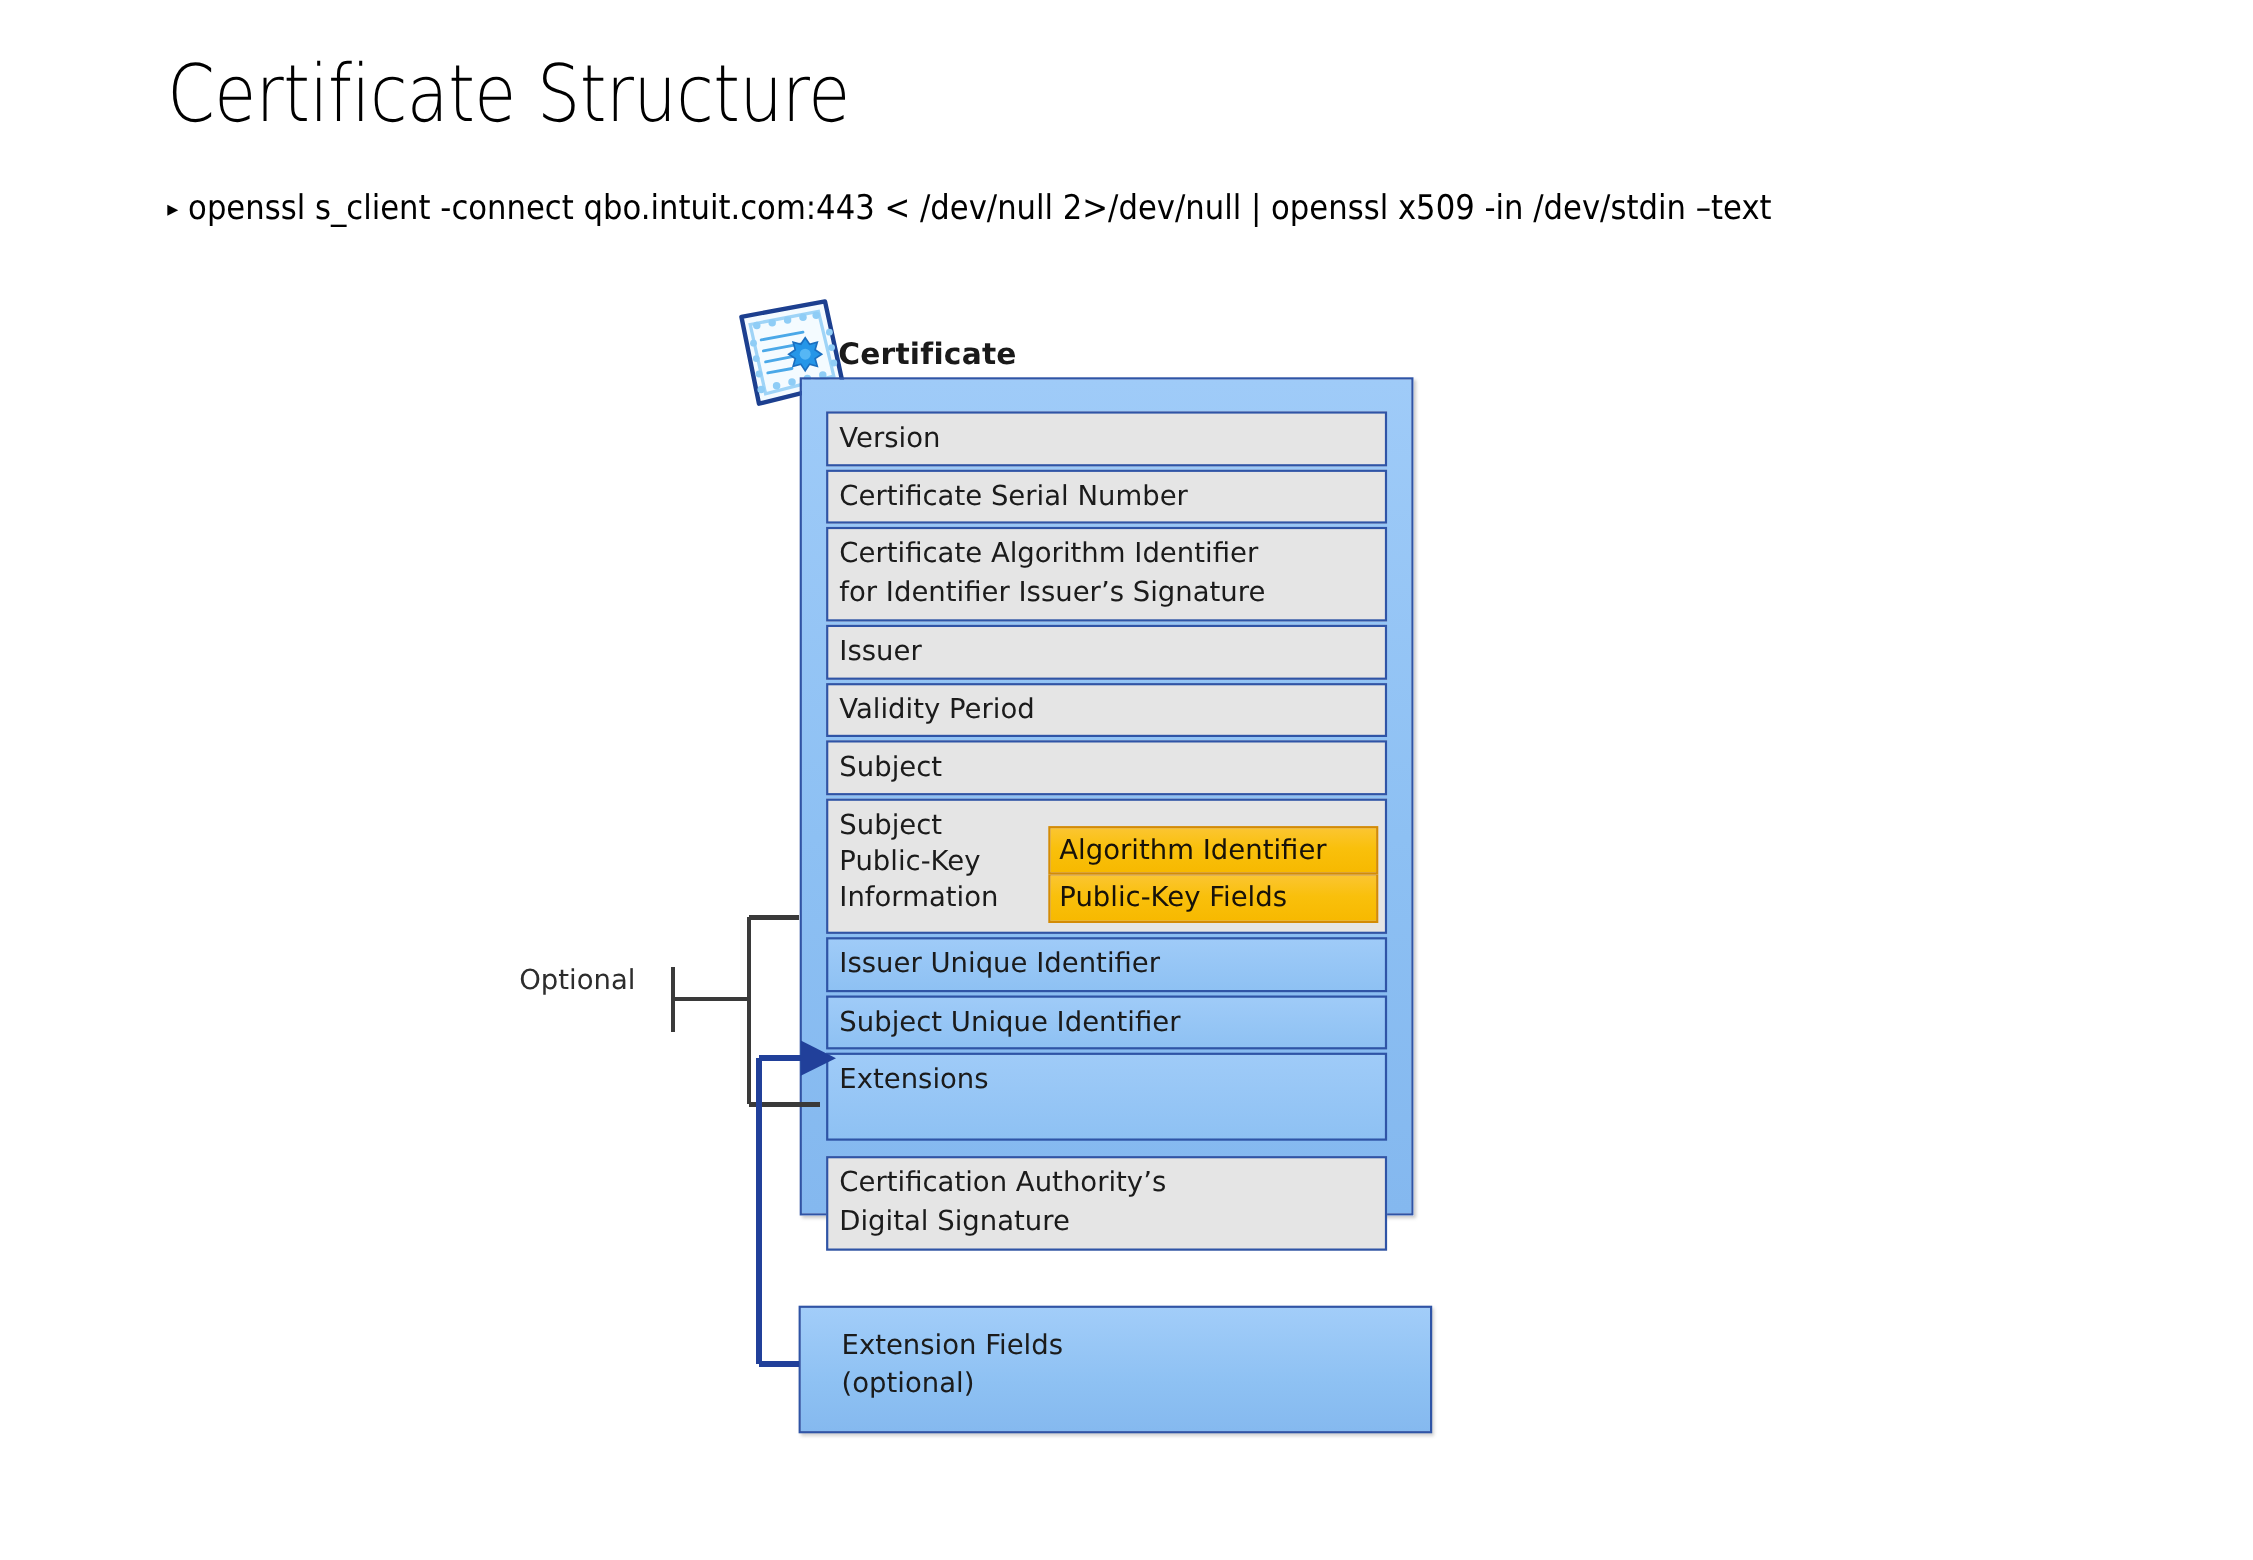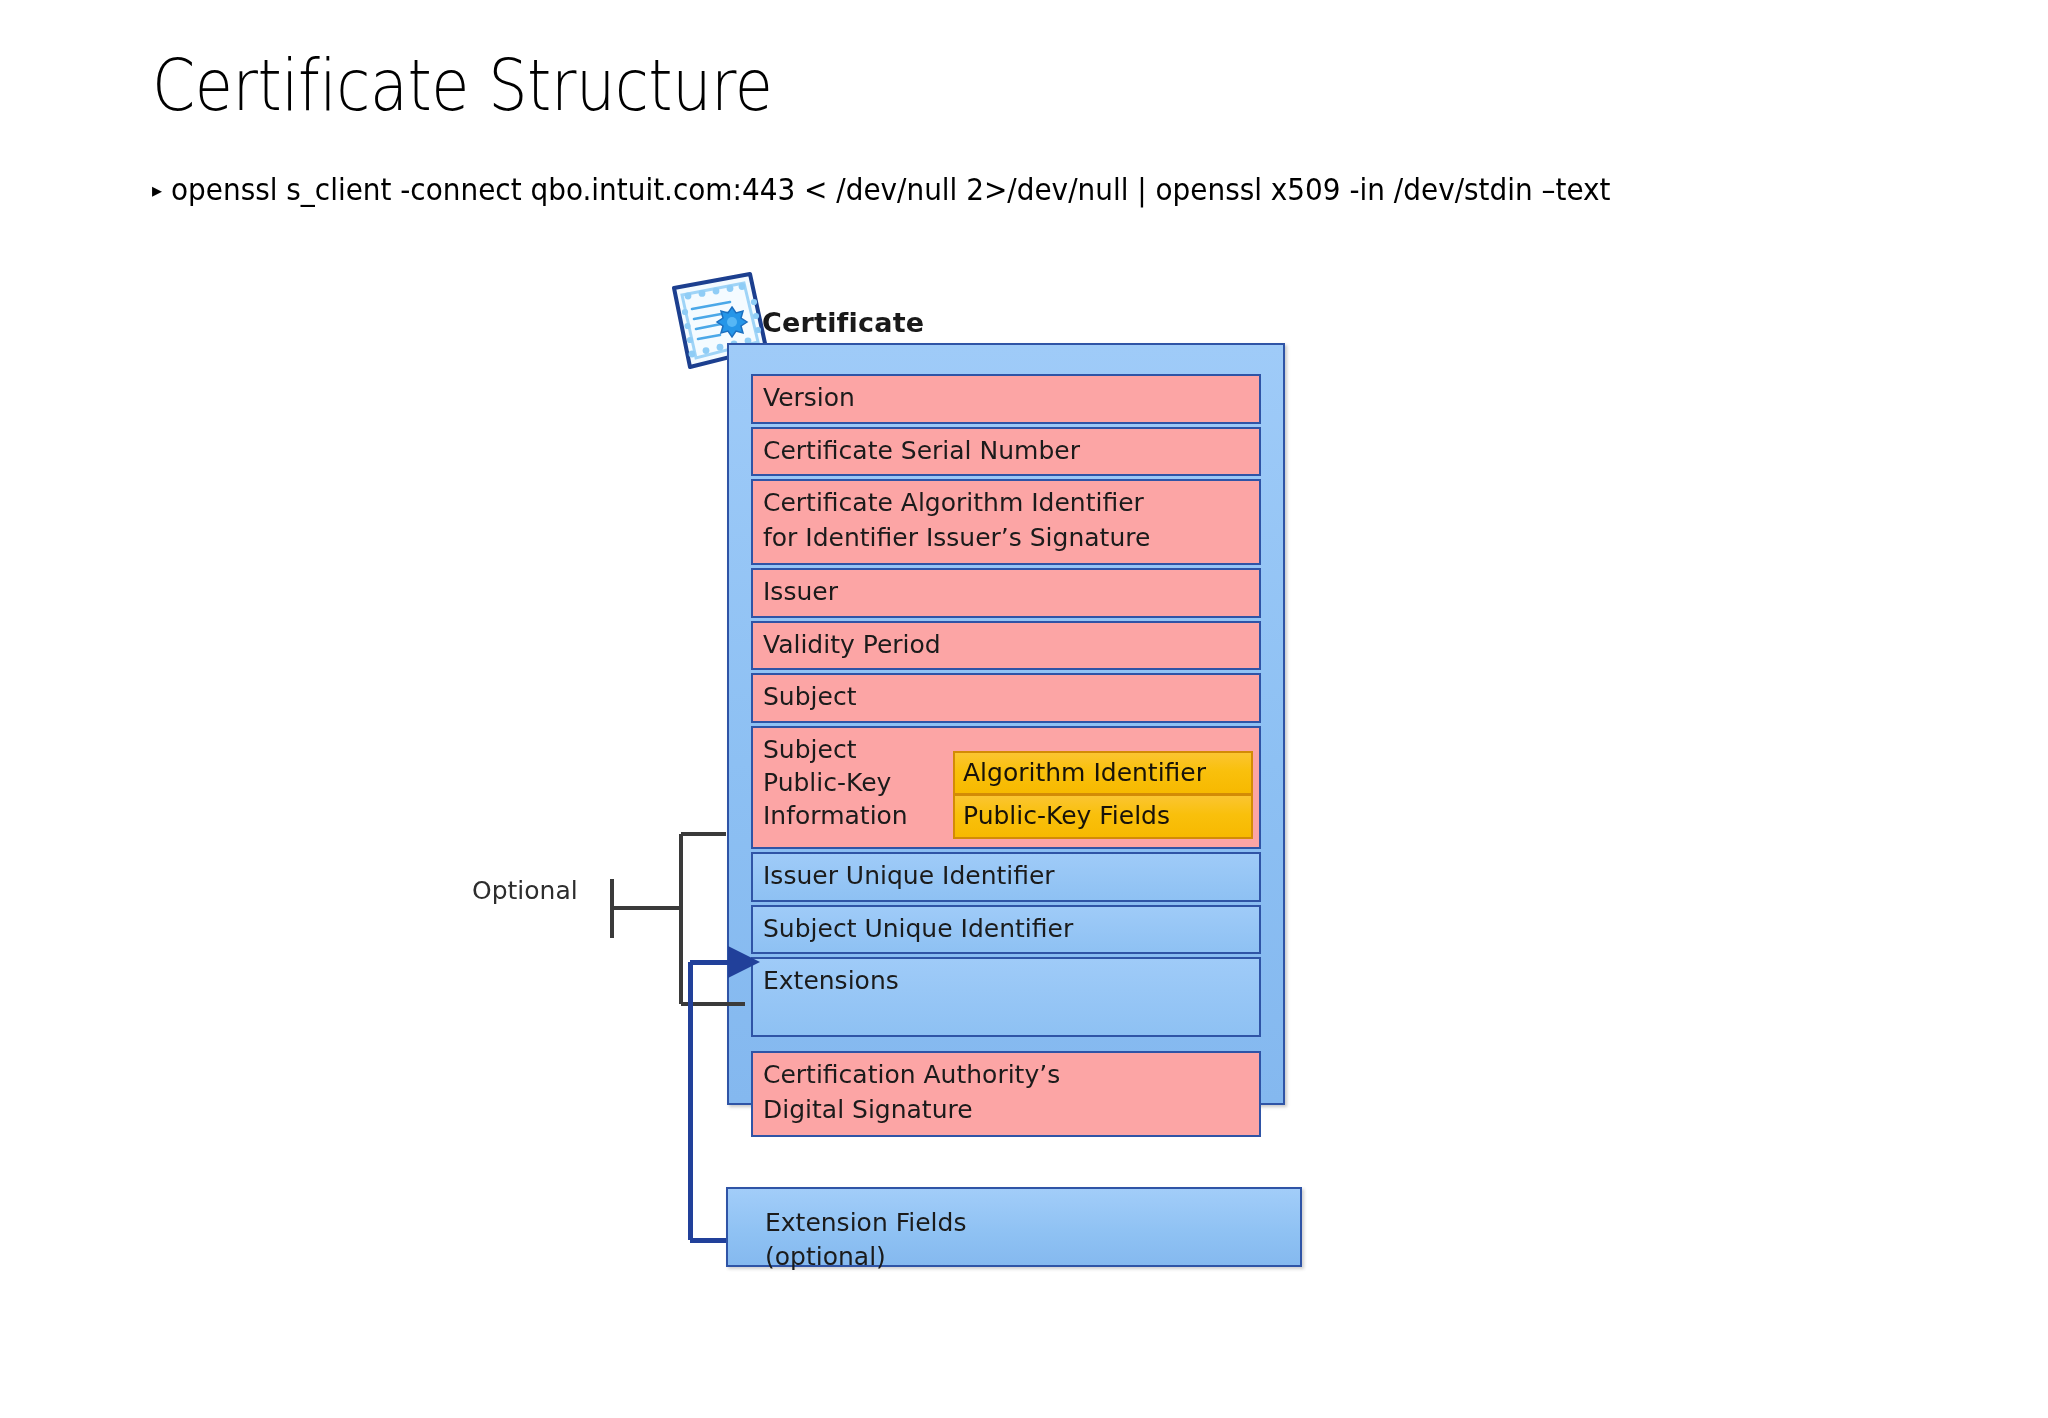--- a/index.html
+++ b/index.html
@@ -107,21 +107,21 @@
   #rows {
     position: absolute;
     left: 751px;
     top: 374px;
     width: 510px;
   }
 
   .cert-row {
     box-sizing: border-box;
     border: 2px solid #2f54a6;
-    background: #fca5a5;
+    background: #e5e5e5;
     margin-bottom: 3px;
     padding: 5px 10px 6px 10px;
     font-family: "DejaVu Sans", sans-serif;
     font-size: 25px;
     line-height: 1.38;
     color: #1b1b1b;
     position: relative;
   }
   .cert-row.blue {
     background: linear-gradient(180deg, #9fcbf8 0%, #8ec1f3 100%);
@@ -164,21 +164,21 @@
 
   
   #sig-spacer { height: 11px; }
 
   
   #ext-fields-box {
     position: absolute;
     left: 726px;
     top: 1187px;
     width: 576px;
-    height: 80px;
+    height: 116px;
     box-sizing: border-box;
     border: 2px solid #2f54a6;
     background: linear-gradient(180deg, #a2cdf9 0%, #8ec1f3 60%, #85b9ef 100%);
     padding: 17px 0 0 37px;
     font-family: "DejaVu Sans", sans-serif;
     font-size: 25px;
     line-height: 1.35;
     color: #1b1b1b;
     box-shadow: 2px 2px 3px rgba(100,100,100,0.3);
   }

